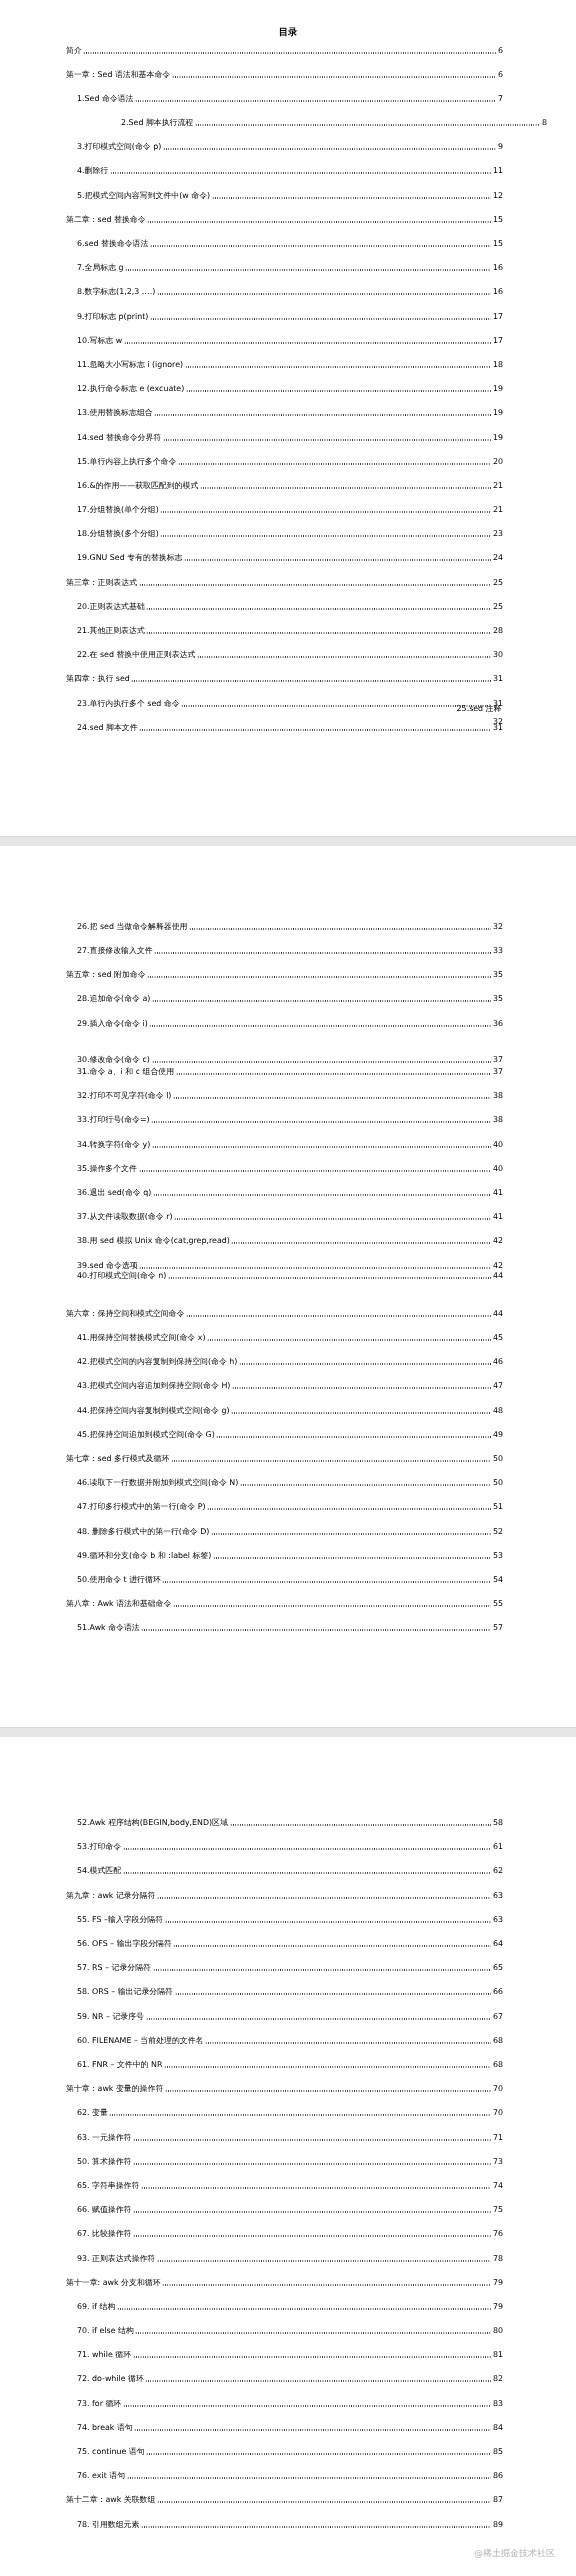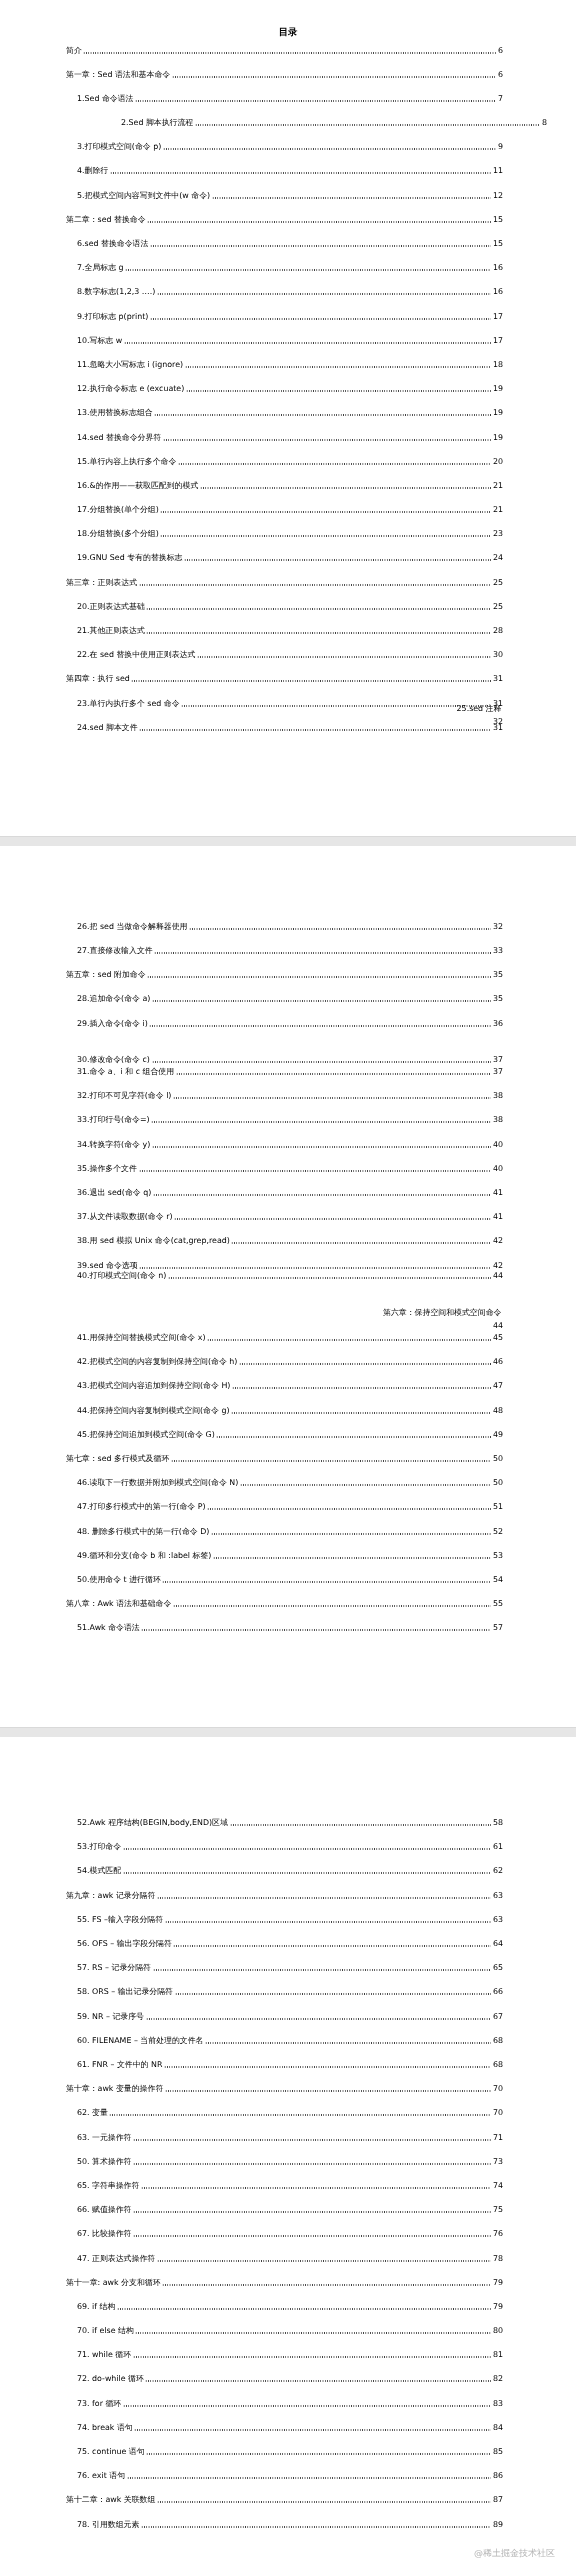--- a/index.html
+++ b/index.html
@@ -303,21 +303,21 @@
       <div class="toc-row sub" style="top: 414px;">
         <span class="toc-label">39.sed 命令选项</span>
         <span class="toc-leader"></span>
         <span class="toc-page">42</span>
       </div>
       <div class="toc-row sub" style="top: 424px;">
         <span class="toc-label">40.打印模式空间(命令 n)</span>
         <span class="toc-leader"></span>
         <span class="toc-page">44</span>
       </div>
-      <div class="toc-row" style="top: 462px; flex-direction: column;">
+      <div class="toc-row" style="top: 462px;">
         <span class="toc-label">第六章：保持空间和模式空间命令</span>
         <span class="toc-leader"></span>
         <span class="toc-page">44</span>
       </div>
       <div class="toc-row sub" style="top: 486px;">
         <span class="toc-label">41.用保持空间替换模式空间(命令 x)</span>
         <span class="toc-leader"></span>
         <span class="toc-page">45</span>
       </div>
       <div class="toc-row sub" style="top: 510px;">
@@ -470,21 +470,21 @@
         <span class="toc-label">66. 赋值操作符</span>
         <span class="toc-leader"></span>
         <span class="toc-page">75</span>
       </div>
       <div class="toc-row sub" style="top: 491px;">
         <span class="toc-label">67. 比较操作符</span>
         <span class="toc-leader"></span>
         <span class="toc-page">76</span>
       </div>
       <div class="toc-row sub" style="top: 516px;">
-        <span class="toc-label">47. 正则表达式操作符</span>
+        <span class="toc-label">93. 正则表达式操作符</span>
         <span class="toc-leader"></span>
         <span class="toc-page">78</span>
       </div>
       <div class="toc-row" style="top: 540px;">
         <span class="toc-label">第十一章: awk 分支和循环</span>
         <span class="toc-leader"></span>
         <span class="toc-page">79</span>
       </div>
       <div class="toc-row sub" style="top: 564px;">
         <span class="toc-label">69. if 结构</span>

